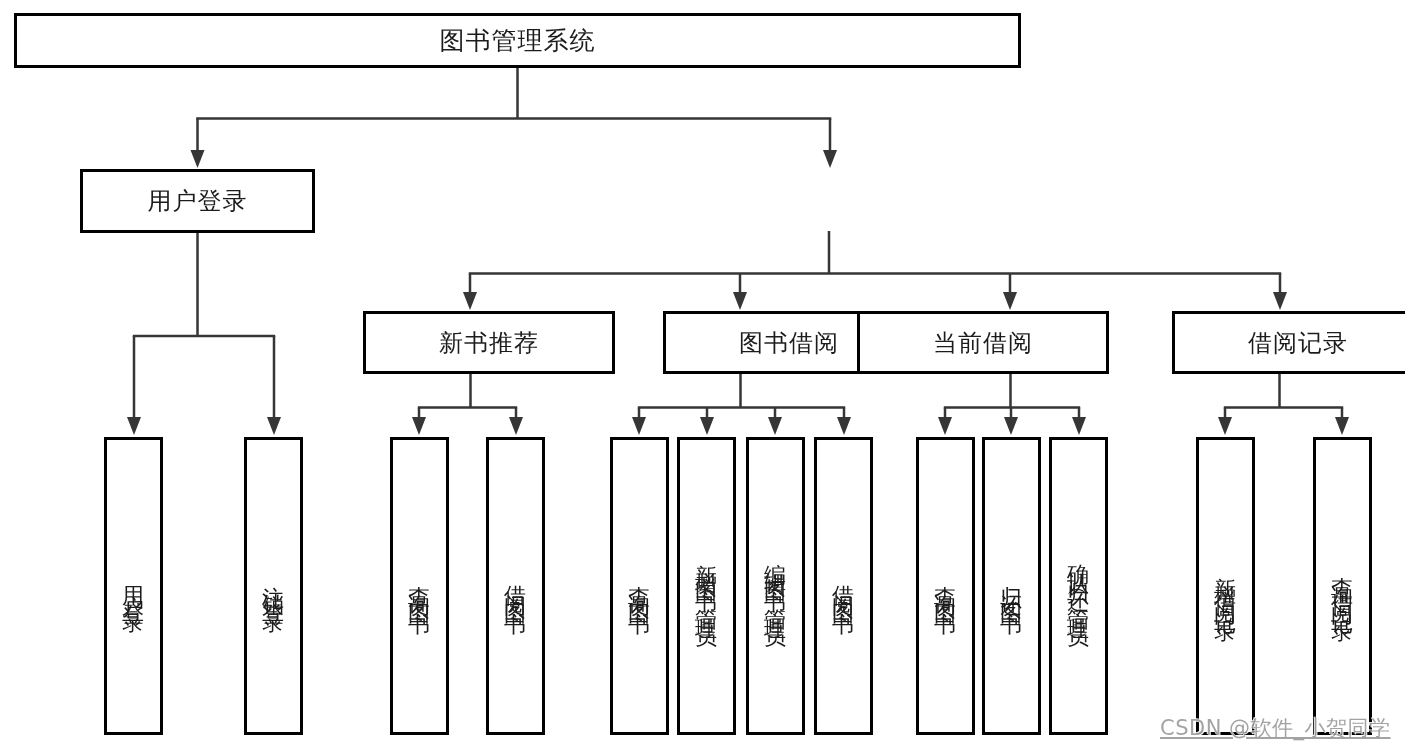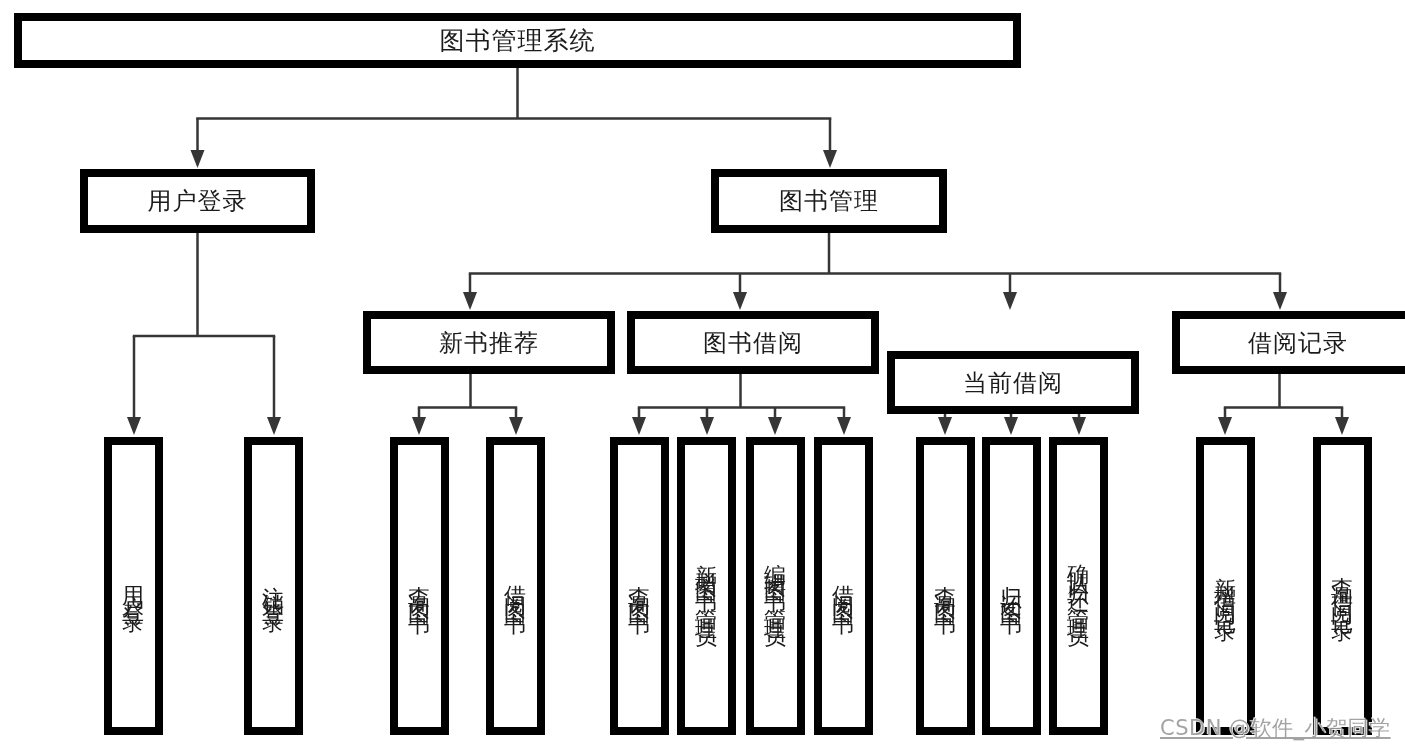--- a/index.html
+++ b/index.html
@@ -10,21 +10,21 @@
     background:#ffffff;
     font-family:"DejaVu Sans","Liberation Sans",sans-serif;
     overflow:hidden;
   }
   .connectors { position:absolute; left:0; top:0; width:1405px; height:747px; }
   .connectors path { stroke:#363636; stroke-width:2.5; fill:none; }
   .connectors polygon { fill:#363636; stroke:none; }
   .box {
     position:absolute;
     background:#ffffff;
-    border:8px solid #000000;
+    border:3px solid #000000;
     display:flex; align-items:center; justify-content:center;
     color:#1c1c1c;
   }
   .root-label { font-size:25px; letter-spacing:1px; }
   .h-label { font-size:24px; letter-spacing:1px; }
   .l2 { top:311px; width:252px; height:63px; }
   .leaf { top:437px; width:59px; height:298px; }
   .v-label {
     writing-mode:vertical-rl;
     text-orientation:mixed;
@@ -144,31 +144,28 @@
       </g>
   </svg>
 
   <div class="box" style="left:14px; top:13px; width:1007px; height:55px;">
     <span class="root-label">图书管理系统</span>
   </div>
 
   <div class="box" style="left:80px; top:169px; width:235px; height:64px;">
     <span class="h-label">用户登录</span>
   </div>
-  <div class="box" style="left:711px; top:169px; width:236px; height:64px;">
-    <span class="h-label">图书管理</span>
-  </div>
 
   <div class="box l2" style="left:363px;">
     <span class="h-label">新书推荐</span>
   </div>
-  <div class="box l2" style="left:627px;">
+  <div class="box l2" style="left:663px;">
     <span class="h-label">图书借阅</span>
   </div>
-  <div class="box l2" style="left:887px;margin-top:40px;">
+  <div class="box l2" style="left:857px;">
     <span class="h-label">当前借阅</span>
   </div>
   <div class="box l2" style="left:1172px;">
     <span class="h-label">借阅记录</span>
   </div>
 
   <div class="box leaf" style="left:104px;">
     <span class="v-label">用户登录</span>
   </div>
   <div class="box leaf" style="left:244px;">

